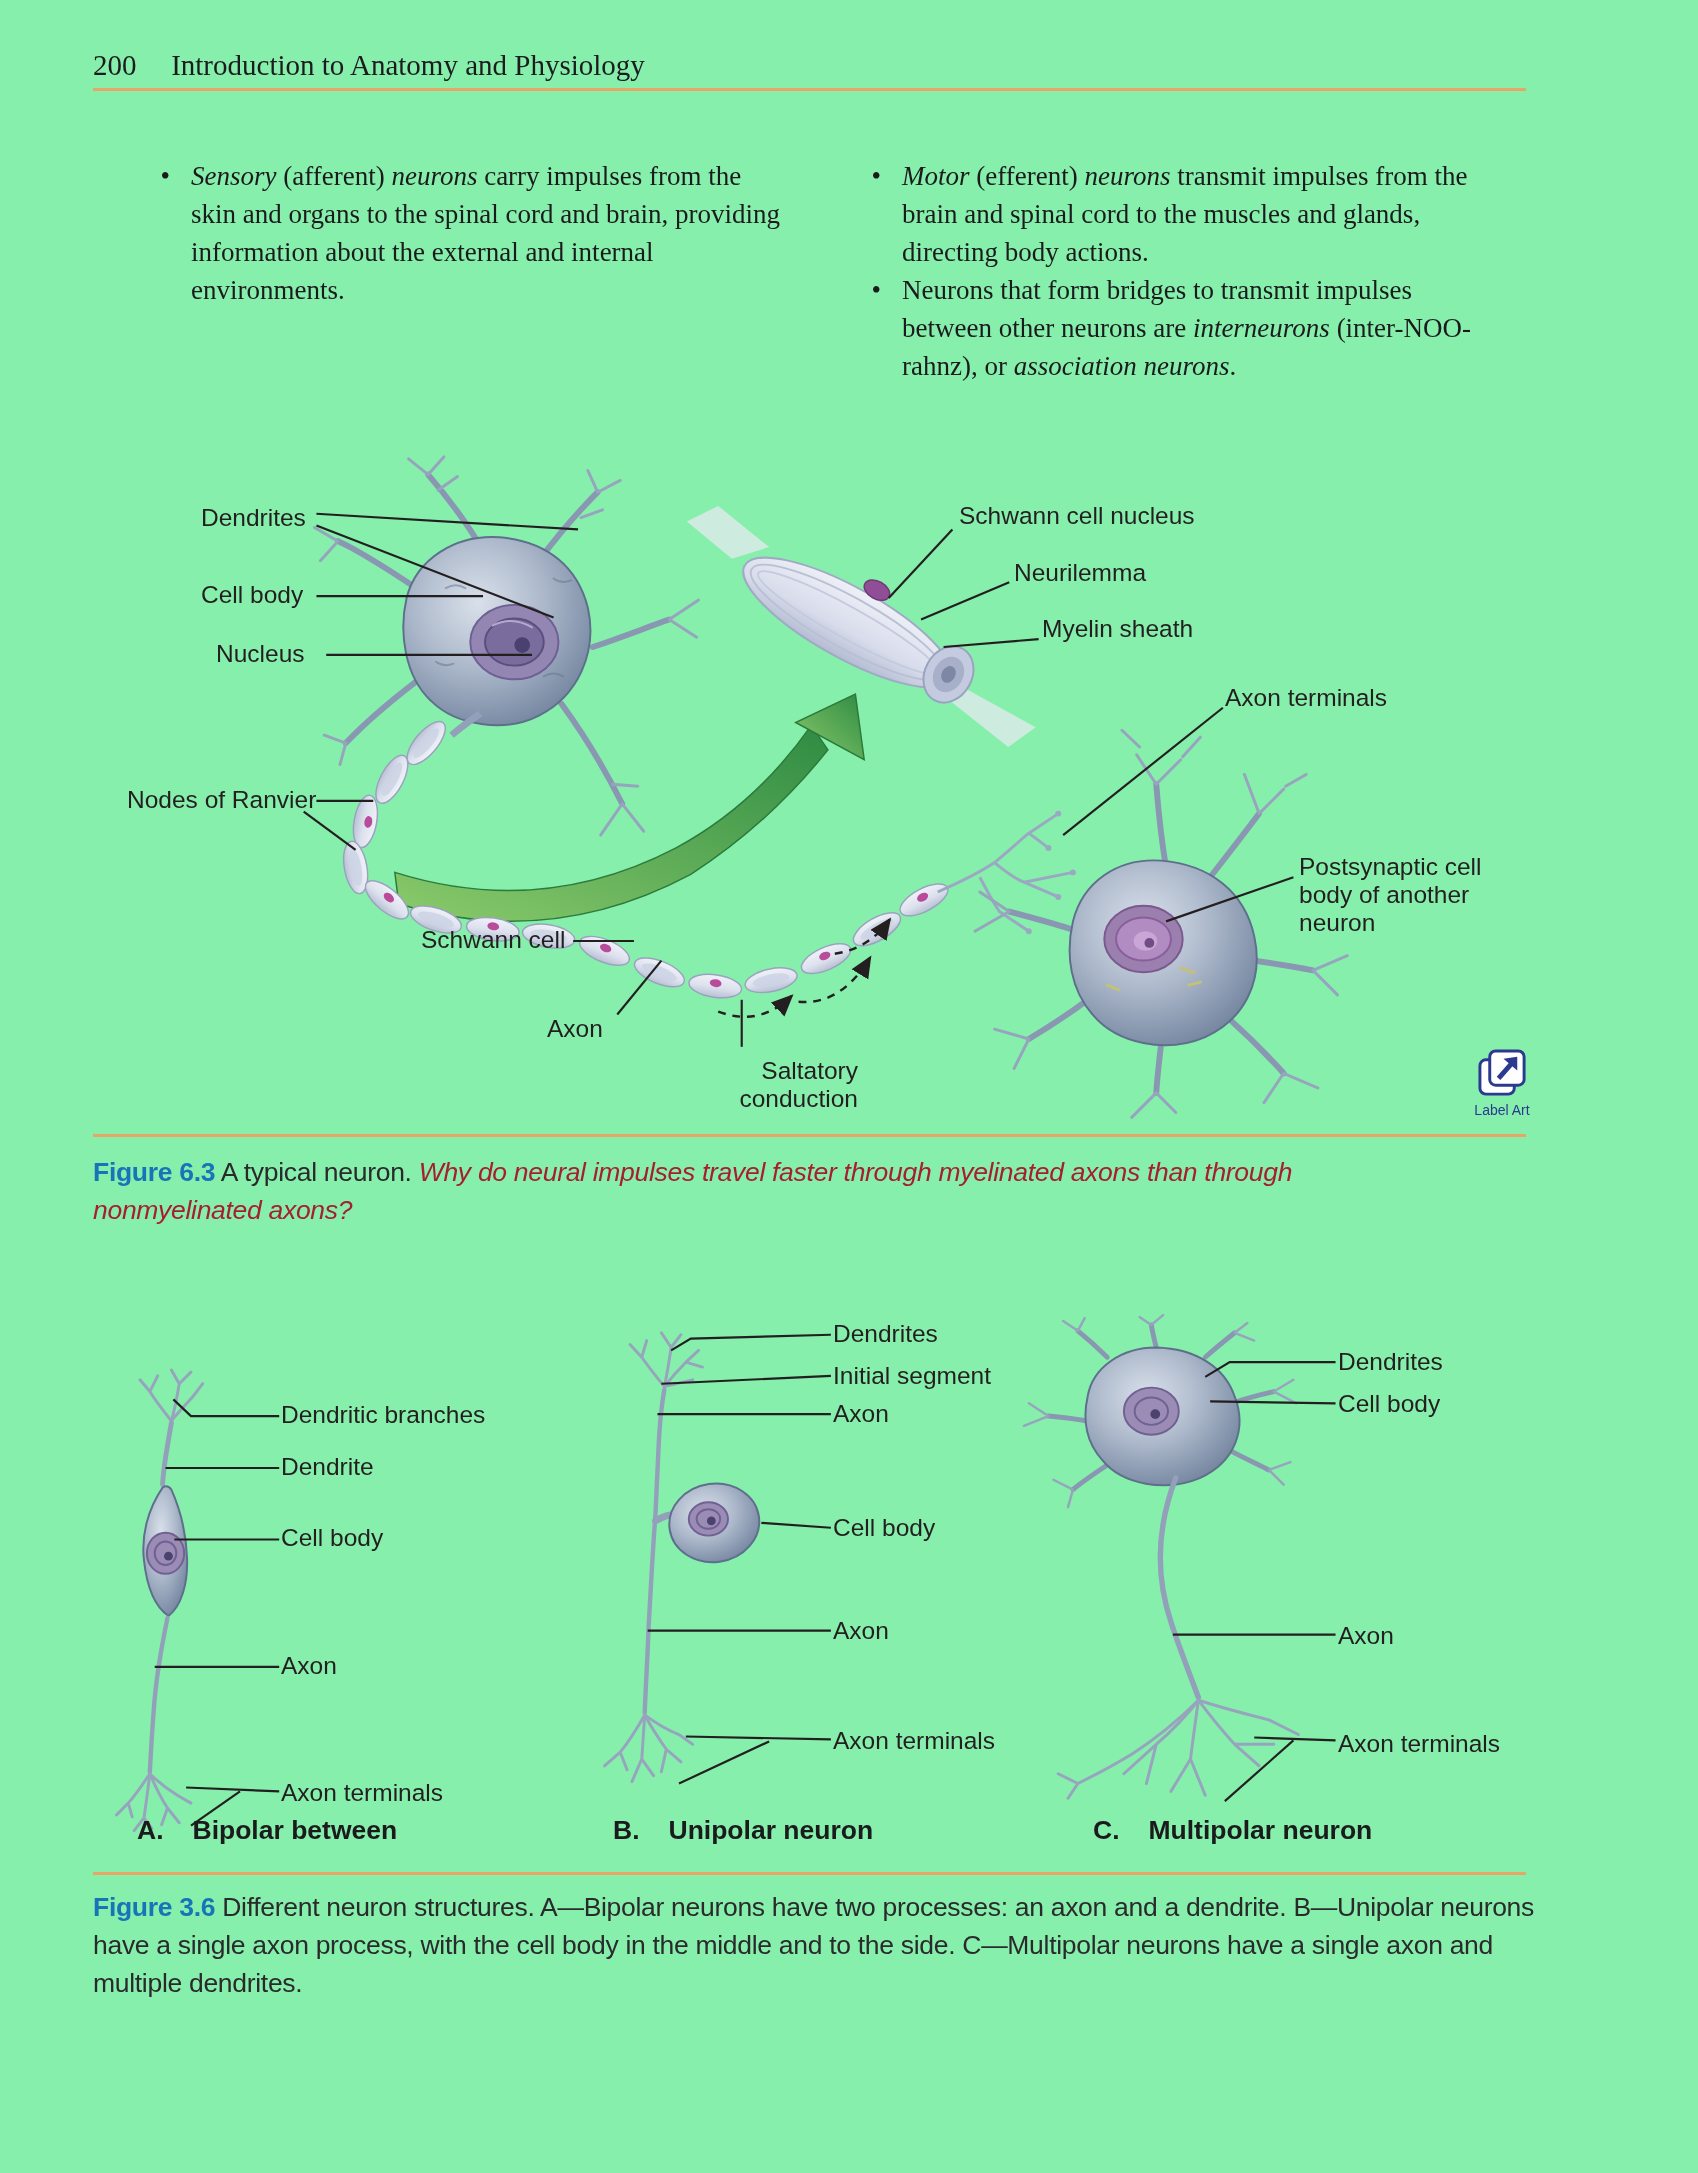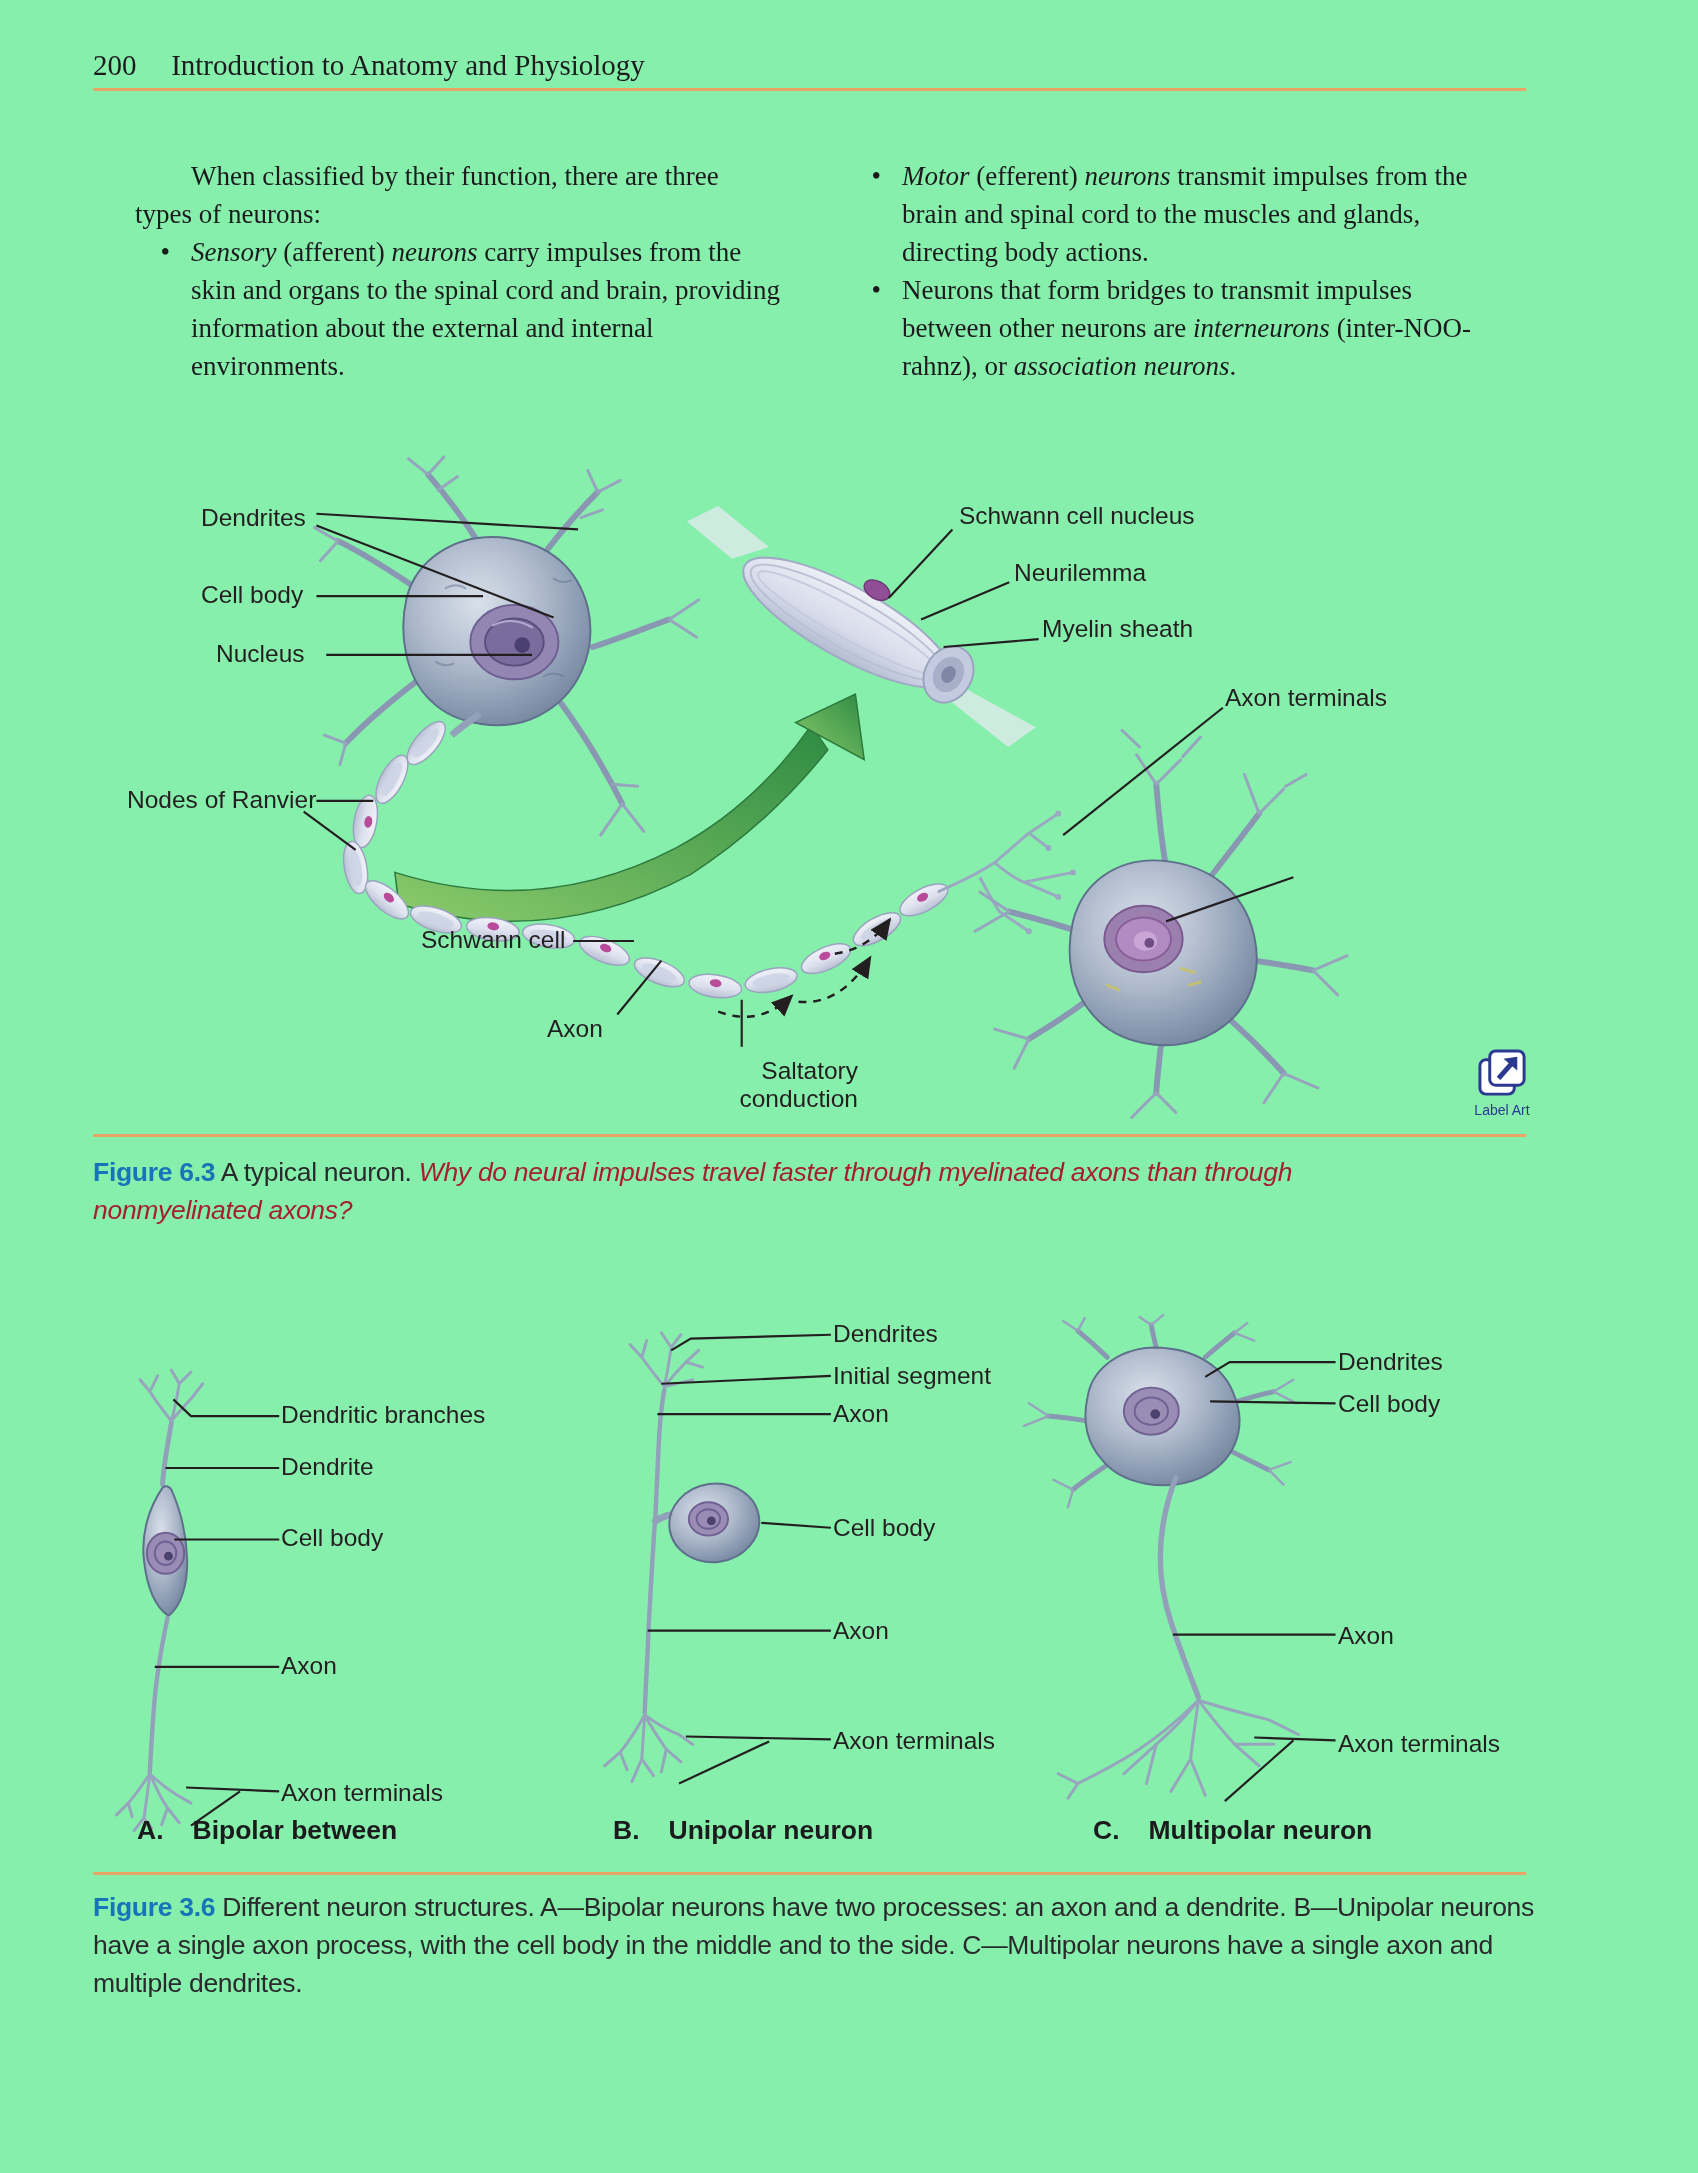--- a/index.html
+++ b/index.html
@@ -53,21 +53,20 @@
 
 <div class="page">
 
   <div class="header">
     <span class="pagenum">200</span>
     <span>Introduction to Anatomy and Physiology</span>
   </div>
   <div class="rule" style="top:88px;"></div>
 
   <div class="bodycol col1">
-    <p class="lead"><span>When classified by their function, there are three types of neurons:</span></p>
     <div class="bullet">
       <span class="dot">•</span>
       <i>Sensory</i><span> (afferent) </span><i>neurons</i><span> carry impulses from the skin and organs to the spinal cord and brain, providing information about the external and internal environments.</span>
     </div>
   </div>
 
   <div class="bodycol col2">
     <div class="bullet">
       <span class="dot">•</span>
       <i>Motor</i><span> (efferent) </span><i>neurons</i><span> transmit impulses from the brain and spinal cord to the muscles and glands, directing body actions.</span>
@@ -300,20 +299,21 @@
   <div class="fig-label" style="left:201px;top:581px;">Cell body</div>
   <div class="fig-label" style="left:216px;top:640px;">Nucleus</div>
   <div class="fig-label" style="left:127px;top:786px;">Nodes of Ranvier</div>
   <div class="fig-label" style="left:421px;top:926px;">Schwann cell</div>
   <div class="fig-label" style="left:547px;top:1015px;">Axon</div>
   <div class="fig-label wrap center" style="left:686px;top:1057px;width:172px;text-align:right;">Saltatory conduction</div>
   <div class="fig-label" style="left:959px;top:502px;">Schwann cell nucleus</div>
   <div class="fig-label" style="left:1014px;top:559px;">Neurilemma</div>
   <div class="fig-label" style="left:1042px;top:615px;">Myelin sheath</div>
   <div class="fig-label" style="left:1225px;top:684px;">Axon terminals</div>
+  <div class="fig-label wrap" style="left:1299px;top:853px;width:201px;">Postsynaptic cell body of another neuron</div>
 
   <div class="label-art">
     <svg width="53" height="53" viewBox="0 0 54 54">
       <rect x="4" y="13" width="35" height="35" rx="6" fill="#ffffff" stroke="#2b3990" stroke-width="3"></rect>
       <rect x="14" y="4" width="35" height="35" rx="6" fill="#ffffff" stroke="#2b3990" stroke-width="3"></rect>
       <line x1="23" y1="32" x2="38" y2="15" stroke="#2b3990" stroke-width="5"></line>
       <polygon points="42,10 42,24 28,12" fill="#2b3990"></polygon>
     </svg>
     <div>Label Art</div>
   </div>

